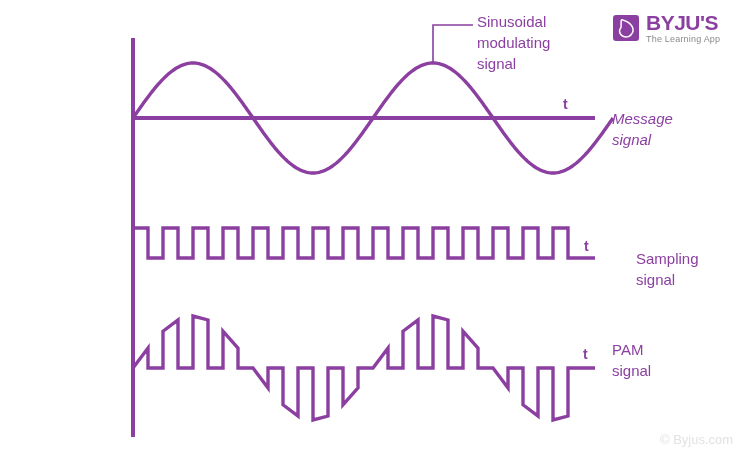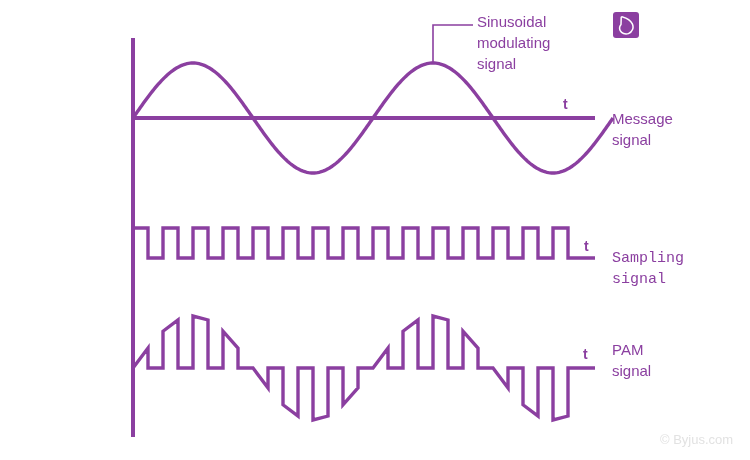--- a/index.html
+++ b/index.html
@@ -29,25 +29,25 @@
     white-space: pre-line;
     letter-spacing: 0px;
   }
   #callout-label {
     left: 477px;
     top: 11px;
   }
   #message-label {
     left: 612px;
     top: 108px;
+    font-style: italic;
   }
   #sampling-label {
-    left: 612px;
+    left: 636px;
     top: 248px;
-    font-family: Liberation Mono, monospace;
   }
   #pam-label {
     left: 612px;
     top: 339px;
   }
   .axis-tag {
     position: absolute;
     color: #8B3FA0;
     font-family: "Liberation Sans", sans-serif;
     font-size: 14px;
@@ -135,15 +135,19 @@
 <div class="axis-tag" id="t-pam">t</div>
 
 <div id="logo">
   <div id="logo-mark">
     <svg width="17" height="19" viewBox="0 0 17 19" aria-hidden="true">
       <path d="M3.2 1.6 C3.2 1.0 3.8 0.7 4.6 0.9 C8.6 1.9 12.4 4.0 14.2 7.6
                C16.2 11.6 14.4 16.2 10.4 17.6 C7.2 18.7 3.6 17.4 2.2 14.6
                C1.2 12.5 1.6 10.2 3.0 8.6 L3.2 1.6 Z" fill="none" stroke="#ffffff" stroke-width="1.5" stroke-linejoin="round"></path>
     </svg>
   </div>
+  <div id="logo-text-wrap">
+    <span id="logo-wordmark">BYJU'S</span>
+    <span id="logo-tagline">The Learning App</span>
+  </div>
 </div>
 
 <div id="watermark">© Byjus.com</div>
 
 </body></html>

